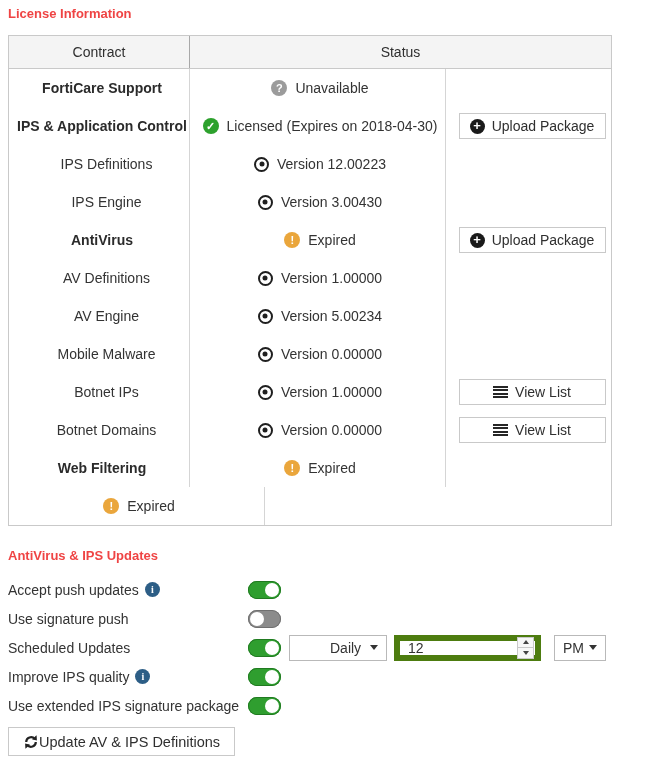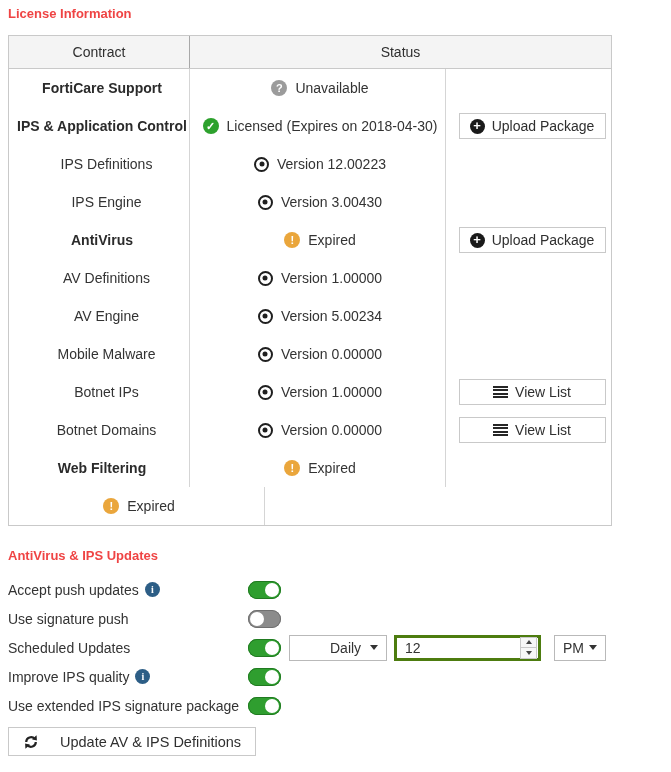--- a/index.html
+++ b/index.html
@@ -87,35 +87,35 @@
 
   .scheduler { display: flex; align-items: center; margin-left: 8px; }
   .select-box {
     height: 26px; border: 1px solid #b9b9b9; background: #fff;
     display: flex; align-items: center; justify-content: space-between;
     padding: 0 8px; cursor: pointer;
   }
   .freq-select { width: 98px; padding-left: 40px; }
   .meridiem-select { width: 52px; margin-left: 13px; }
   .hour-input-box {
-    width: 147px; height: 26px; border: 3px solid #4d7c0f; background: #fff;
+    width: 147px; height: 26px; border: 6px solid #4d7c0f; background: #fff;
     display: flex; align-items: center; margin-left: 7px;
   }
   .hour-value { flex: 1; padding-left: 8px; }
   .caret-down { width: 0; height: 0; border-left: 4px solid transparent; border-right: 4px solid transparent; border-top: 5px solid #333; }
   .spinner { width: 17px; height: 22px; border: 1px solid #c9c9c9; margin-right: 1px; display: flex; flex-direction: column; background: #f7f7f7; }
   .spin-btn { flex: 1; display: flex; align-items: center; justify-content: center; cursor: pointer; }
   .spin-up { border-bottom: 1px solid #c9c9c9; }
   .tri-up   { width: 0; height: 0; border-left: 3px solid transparent; border-right: 3px solid transparent; border-bottom: 4px solid #444; }
   .tri-down { width: 0; height: 0; border-left: 3px solid transparent; border-right: 3px solid transparent; border-top: 4px solid #444; }
 
   .update-btn {
     margin-top: 7px; height: 29px;
     border: 1px solid #c9c9c9; background: #fff;
-    display: flex; align-items: center; gap: 21px; padding: 0 14px;
+    display: flex; align-items: center; gap: 0; padding: 0 14px;
     font-family: inherit; font-size: 14.5px; color: #2f2f2f; cursor: pointer;
   }
   .refresh-icon { display: flex; align-items: center; }
 </style>
 </head>
 <body>
 
 <div class="page">
 
   <h3 class="section-title">License Information</h3>

